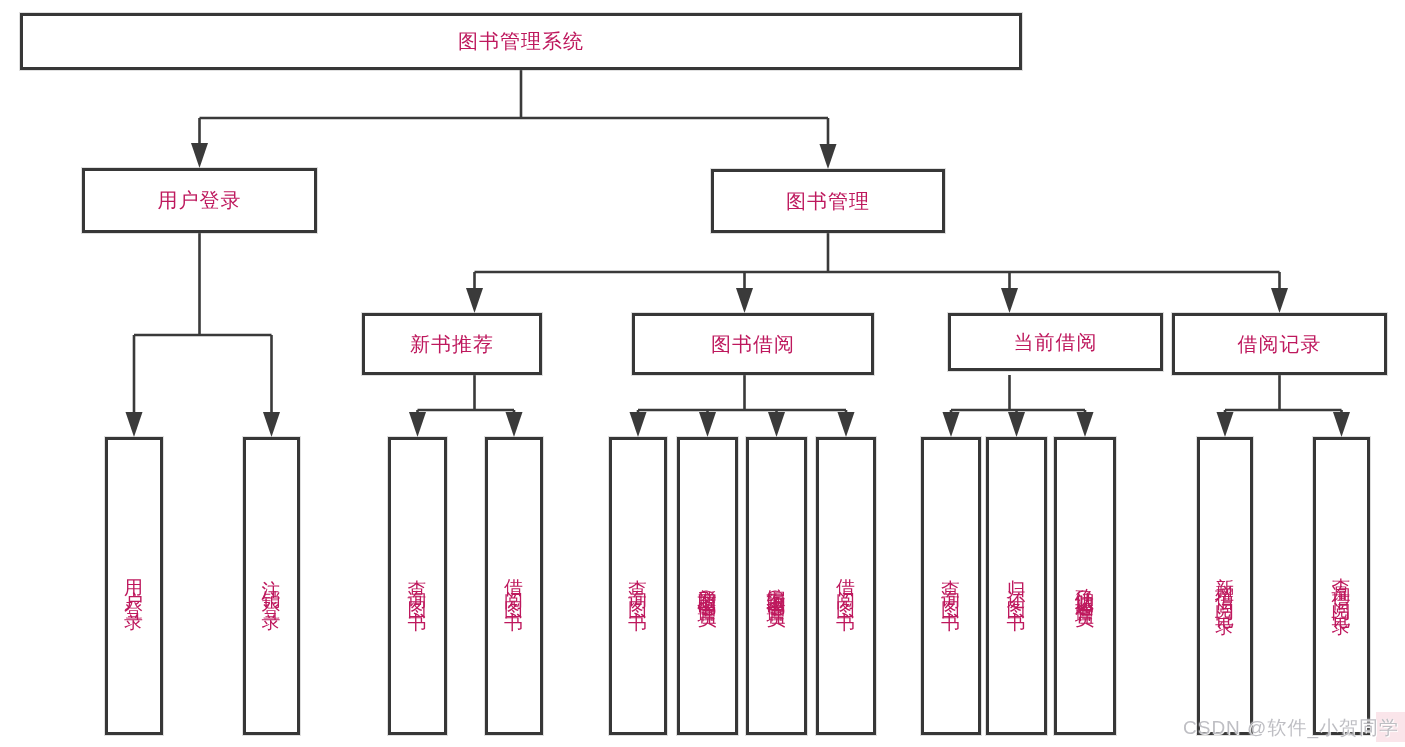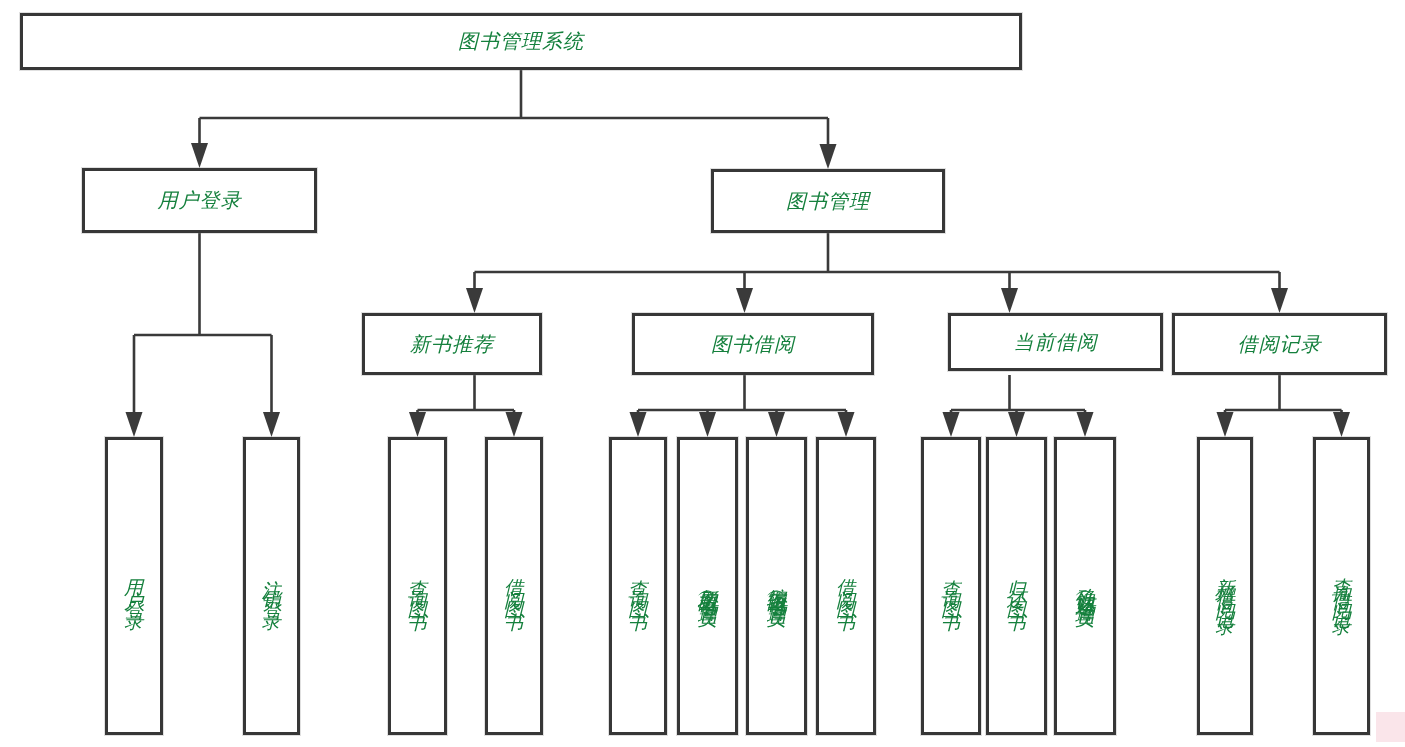--- a/index.html
+++ b/index.html
@@ -20,27 +20,26 @@
     left: 0;
     top: 0;
     width: 1405px;
     height: 747px;
   }
   .node {
     position: absolute;
     box-sizing: border-box;
     border: 3px solid #373737;
     background: #ffffff;
-    color: #15803d;
+    color: #be185d;
     display: flex;
     align-items: center;
     justify-content: center;
     text-align: center;
     box-shadow: 0 0 0 1px rgba(130,130,130,0.25);
-    font-style: italic;
   }
   .node.h {
     font-size: 20px;
     letter-spacing: 1px;
   }
   .node.leaf span {
     writing-mode: vertical-rl;
     text-orientation: mixed;
     font-size: 19px;
     letter-spacing: 11px;
@@ -173,14 +172,15 @@
   </div>
 
   <div class="node leaf" style="left:1197px; top:437px; width:56px; height:298px; --ls:6px;">
     <span style="letter-spacing:8px">新增借阅记录</span>
   </div>
   <div class="node leaf" style="left:1313px; top:437px; width:57px; height:298px;">
     <span style="letter-spacing:8px">查询借阅记录</span>
   </div>
 
   <div class="watermark-tint"></div>
+  <div class="watermark">CSDN @软件_小贺同学</div>
 
 </div>
 
 </body></html>

